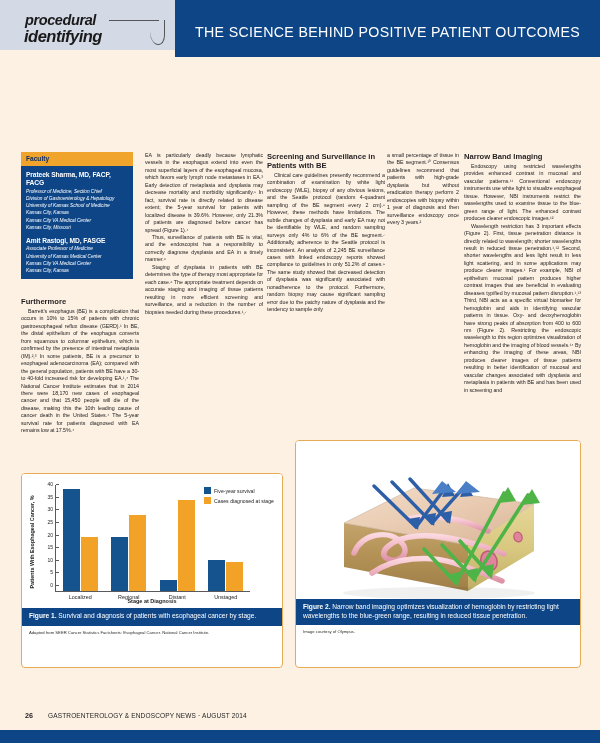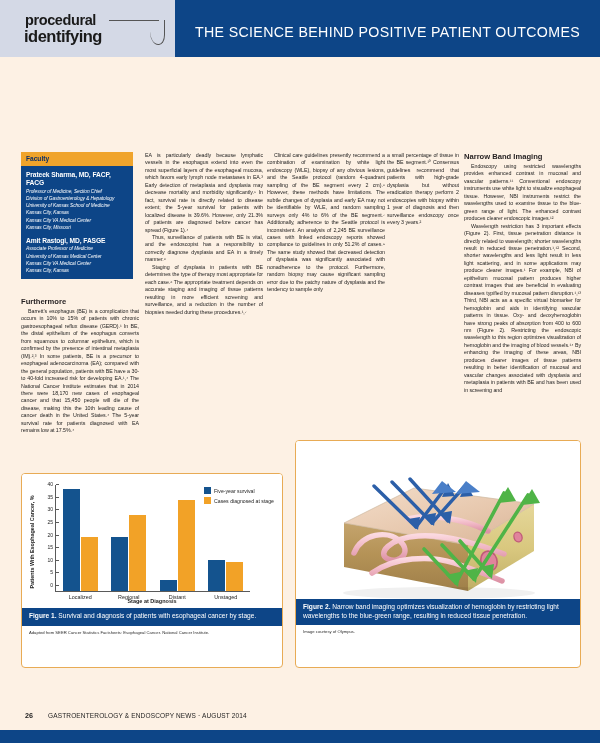--- a/index.html
+++ b/index.html
@@ -7,21 +7,21 @@
   body{
     width:600px;height:743px;overflow:hidden;
     background:#ffffff;
     font-family:"Liberation Sans", sans-serif;
     -webkit-font-smoothing:antialiased;
   }
   .page{position:relative;width:600px;height:743px;background:#fdf1e4;}
 
   
   .masthead{position:absolute;left:0;top:0;width:600px;height:57px;background:#fdf1e4;}
-  .mast-logo-box{position:absolute;left:0;top:0;width:175px;height:57px;background:#d4d9e6;}
+  .mast-logo-box{position:absolute;left:0;top:0;width:175px;height:50px;background:#d4d9e6;font-style:italic;}
   .logo-wrap{position:absolute;left:24px;top:14px;width:135px;height:32px;color:#1a1a1a;}
   .logo-l1{font-size:14.5px;font-weight:bold;letter-spacing:-0.4px;line-height:13px;margin-left:1px;}
   .logo-l2{font-size:16.5px;font-weight:bold;letter-spacing:-0.5px;line-height:16px;margin-top:1px;}
   .logo-rule{position:absolute;left:85px;top:6px;width:50px;height:1.3px;background:#555;}
   .logo-swoosh{position:absolute;left:126px;top:6px;width:14px;height:24px;
     border-right:1.3px solid #555;border-bottom:1.3px solid #555;border-radius:0 0 40% 55%;}
   .mast-blue{position:absolute;left:175px;top:0;width:425px;height:57px;background:#0d4587;}
   .mast-tagline{position:absolute;left:0;top:0;width:425px;height:64px;
     display:flex;align-items:center;justify-content:center;
     color:#fff;font-size:14.2px;letter-spacing:0.35px;font-weight:400;
@@ -156,20 +156,21 @@
 
     <div class="col c2">
       <div class="body-txt">
         <p class="noind">EA is particularly deadly because lymphatic vessels in the esophagus extend into even the most superficial layers of the esophageal mucosa, which favors early lymph node metastases in EA.³ Early detection of metaplasia and dysplasia may decrease mortality and morbidity significantly.⁵ In fact, survival rate is directly related to disease extent; the 5-year survival for patients with localized disease is 39.6%. However, only 21.3% of patients are diagnosed before cancer has spread (Figure 1).⁴</p>
         <p>Thus, surveillance of patients with BE is vital, and the endoscopist has a responsibility to correctly diagnose dysplasia and EA in a timely manner.⁶</p>
         <p>Staging of dysplasia in patients with BE determines the type of therapy most appropriate for each case.⁶ The appropriate treatment depends on accurate staging and imaging of tissue patterns resulting in more efficient screening and surveillance, and a reduction in the number of biopsies needed during these procedures.¹,⁷</p>
       </div>
     </div>
 
     <div class="col c3">
+      <div class="head2">Screening and Surveillance in Patients with BE</div>
       <div class="body-txt">
         <p>Clinical care guidelines presently recommend a combination of examination by white light endoscopy (WLE), biopsy of any obvious lesions, and the Seattle protocol (random 4-quadrant sampling of the BE segment every 2 cm).⁸ However, these methods have limitations. The subtle changes of dysplasia and early EA may not be identifiable by WLE, and random sampling surveys only 4% to 6% of the BE segment.⁷ Additionally, adherence to the Seattle protocol is inconsistent. An analysis of 2,245 BE surveillance cases with linked endoscopy reports showed compliance to guidelines in only 51.2% of cases.⁹ The same study showed that decreased detection of dysplasia was significantly associated with nonadherence to the protocol. Furthermore, random biopsy may cause significant sampling error due to the patchy nature of dysplasia and the tendency to sample only</p>
       </div>
     </div>
 
     <div class="col c4" style="width:72px">
       <div class="body-txt">
         <p class="noind">a small percentage of tissue in the BE segment.¹⁰ Consensus guidelines recommend that patients with high-grade dysplasia but without eradication therapy perform 2 endoscopies with biopsy within 1 year of diagnosis and then surveillance endoscopy once every 3 years.²</p>
       </div>
     </div>

